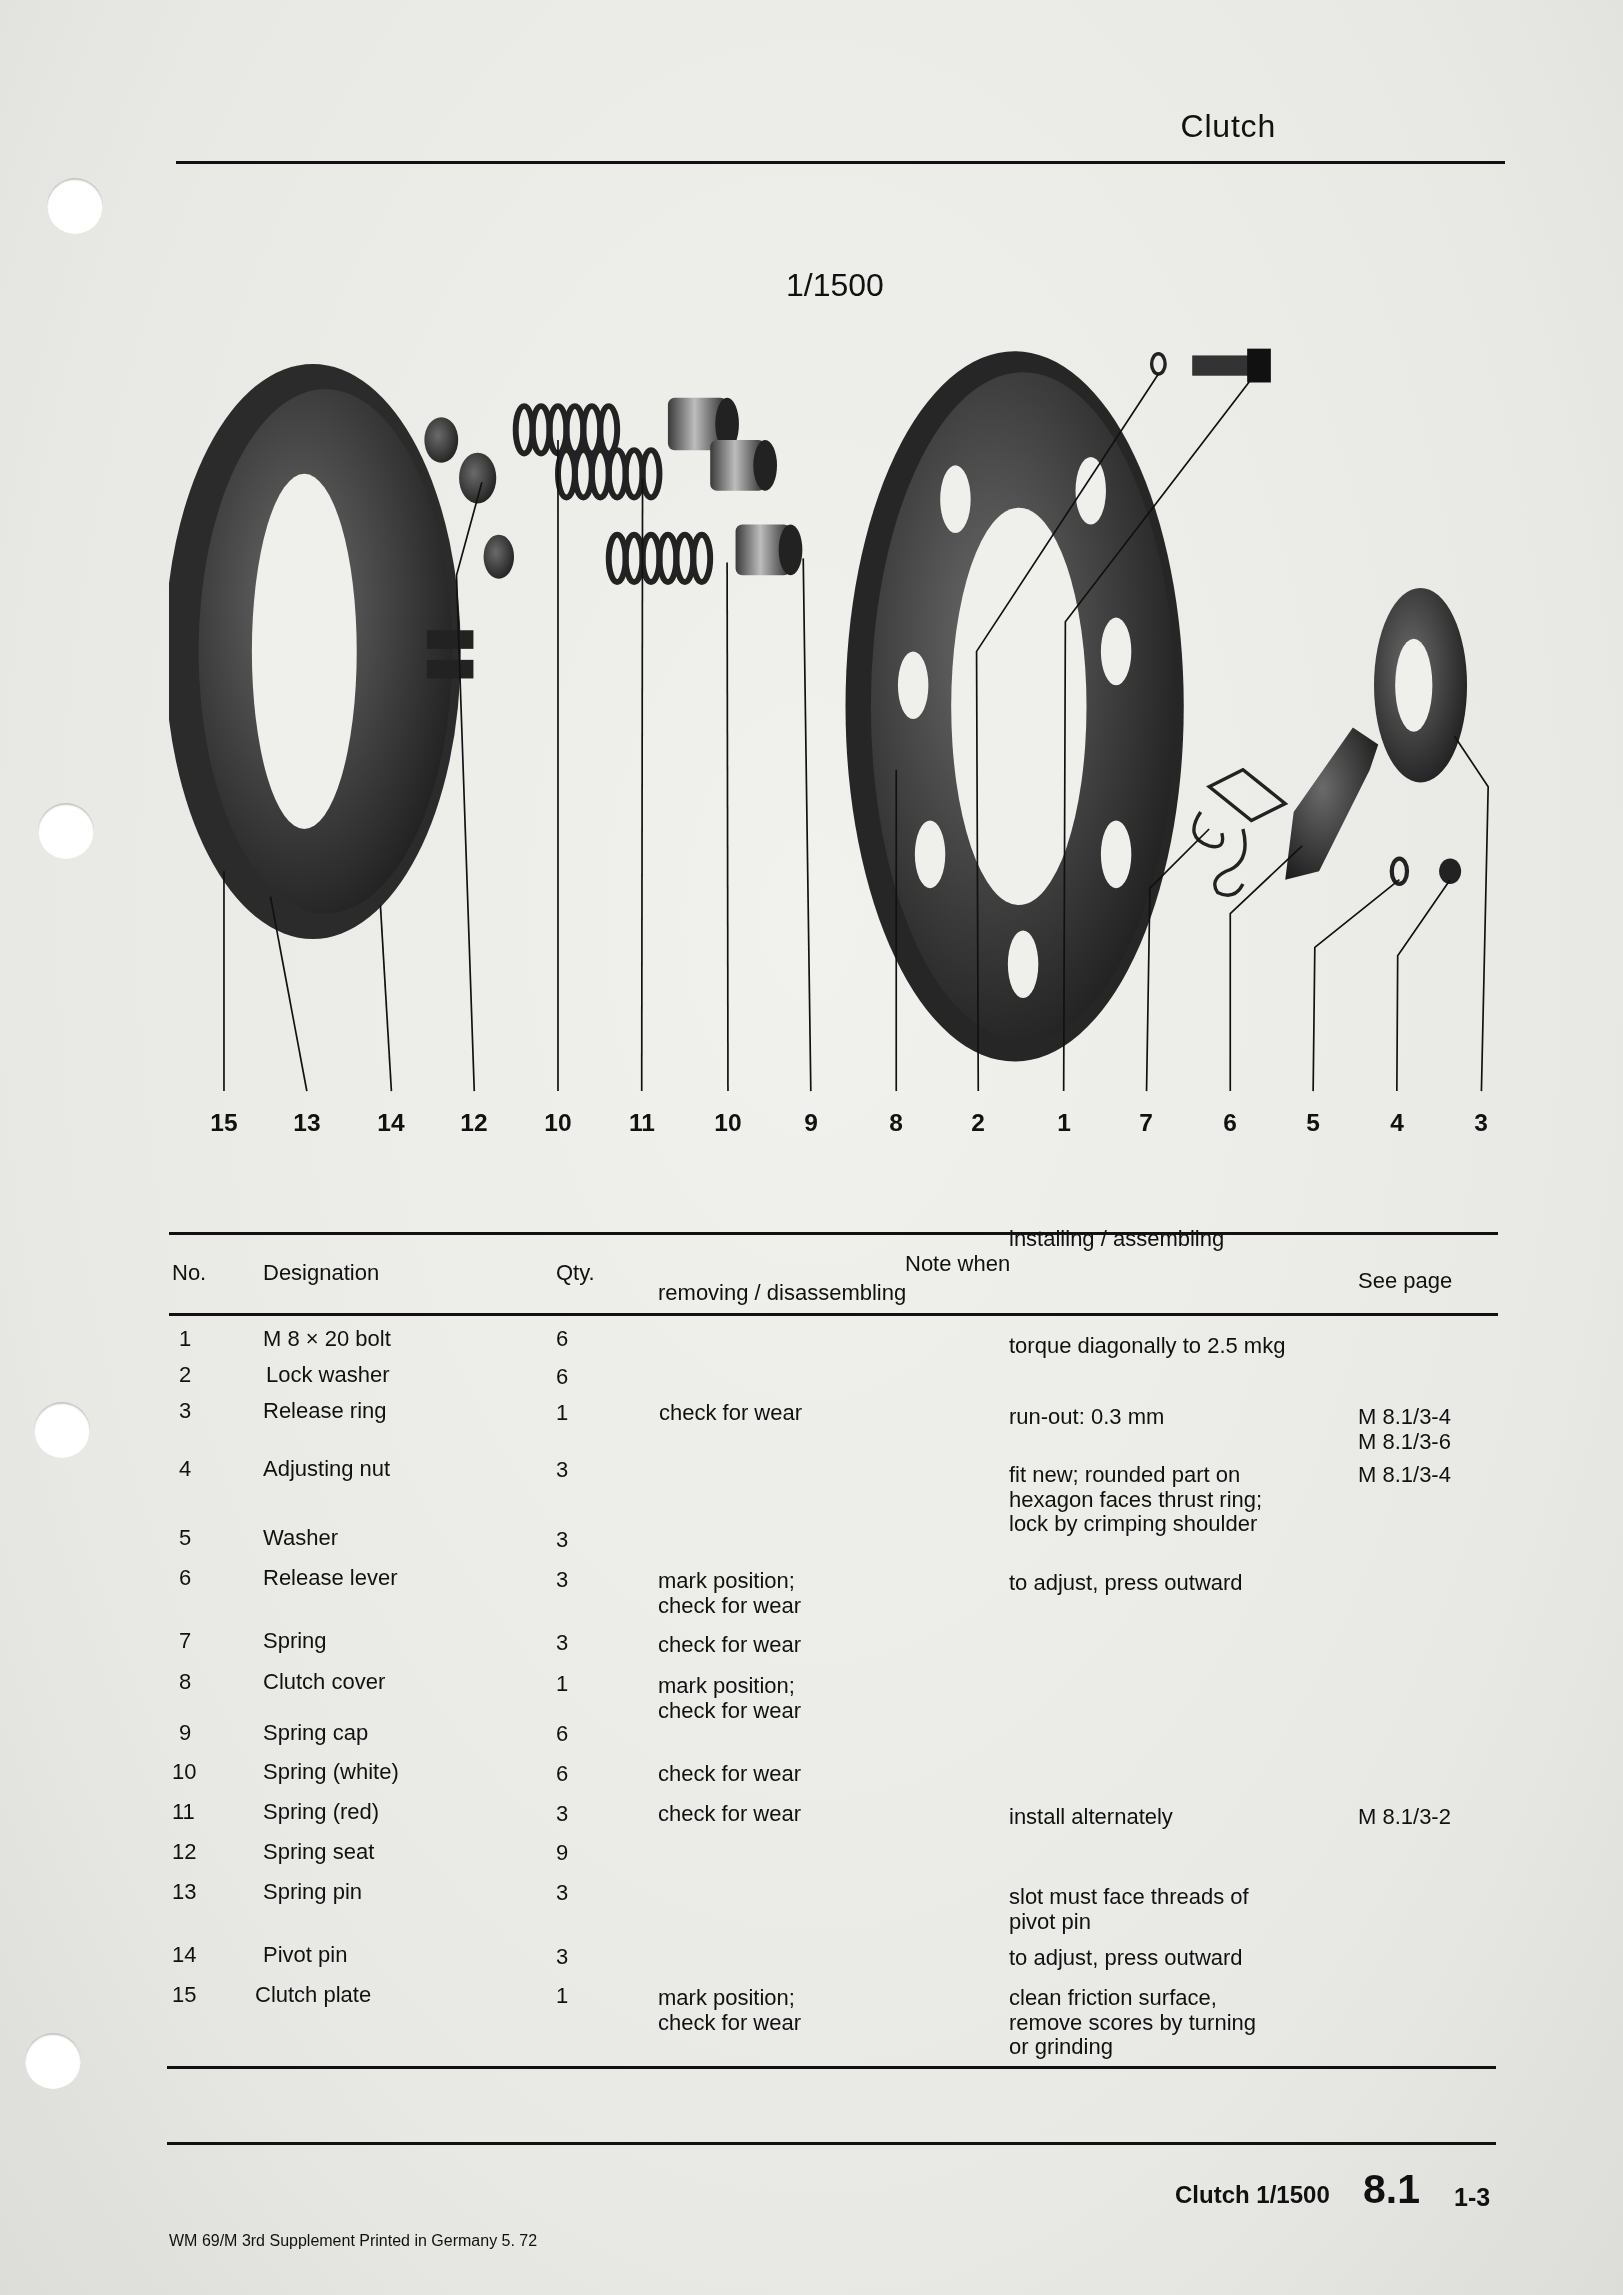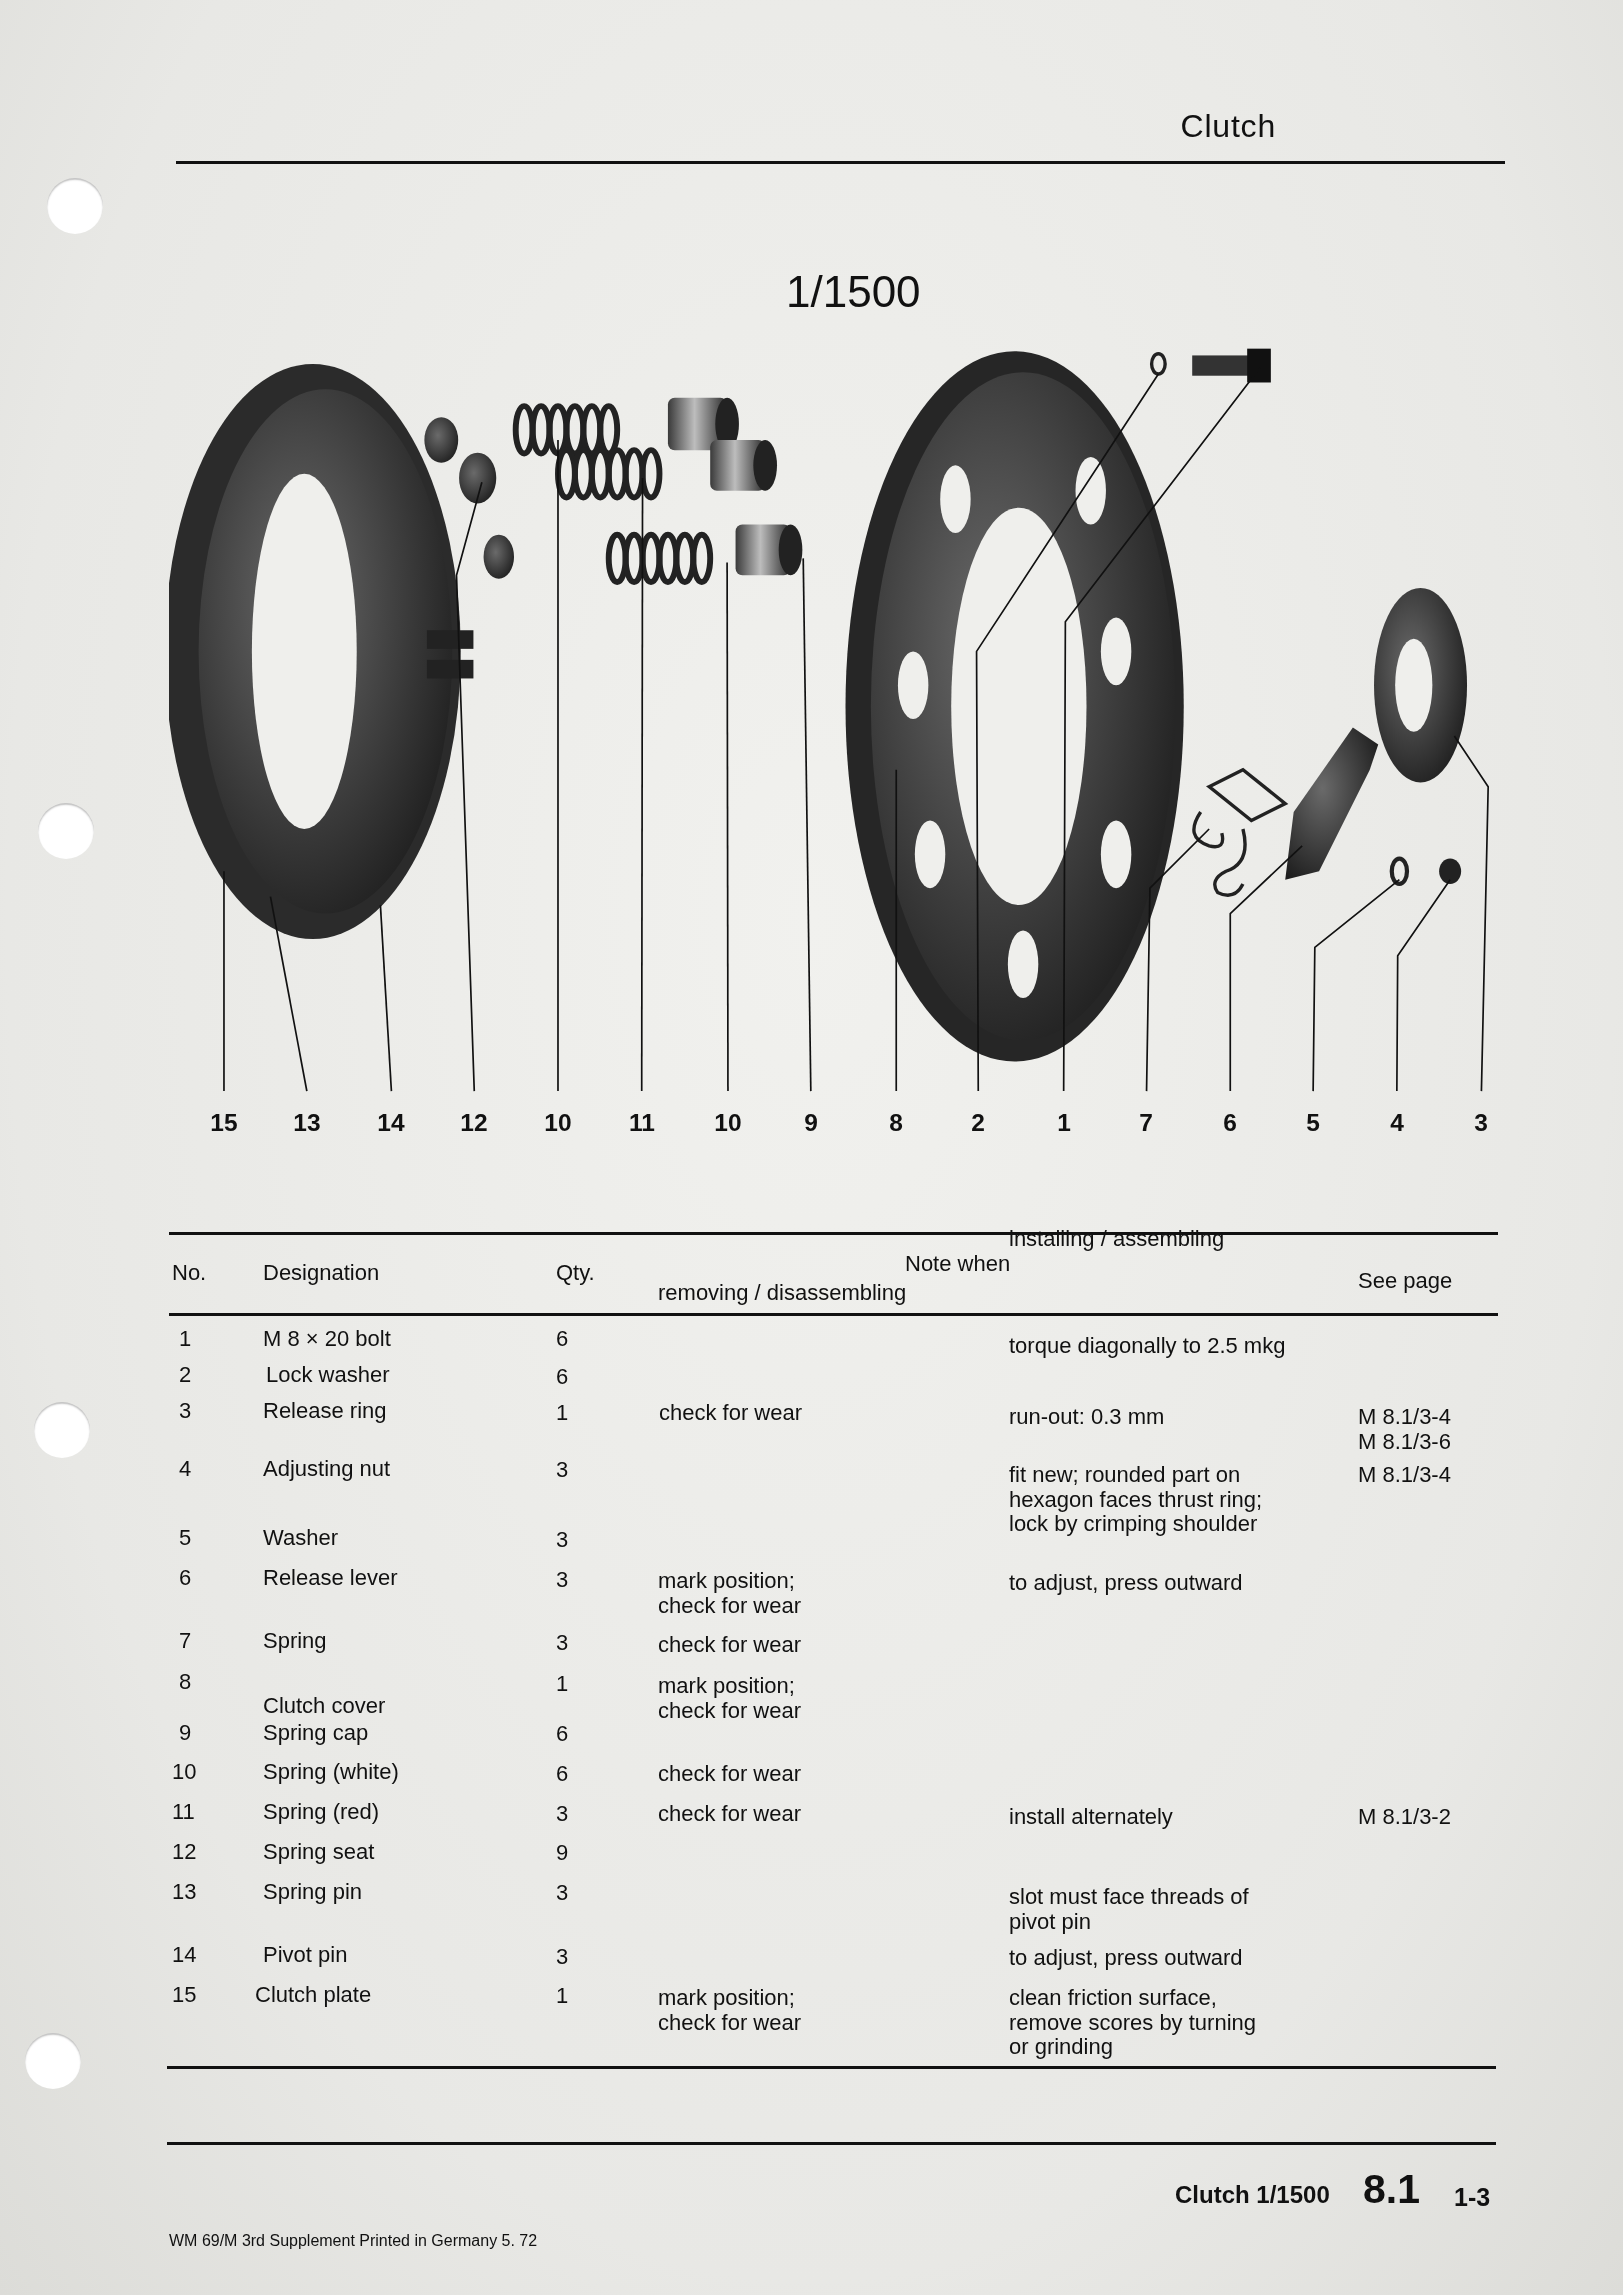--- a/index.html
+++ b/index.html
@@ -10,21 +10,21 @@
   }
   .page { position:absolute; left:0; top:0; width:1623px; height:2295px;
     background:radial-gradient(ellipse at 50% 40%, #f1f1ee 0%, #e8e8e5 70%, #dcdcd8 100%); }
   .punch { position:absolute; width:56px; height:56px; border-radius:50%; background:#fff;
     box-shadow: inset 0 1.7px 1.7px rgba(0,0,0,0.25); }
   .hdr-title { position:absolute; right:347px; top:108px; font-size:32px; letter-spacing:0.8px; }
   .hdr-big { position:absolute; right:118px; top:59px; font-weight:bold; line-height:1; }
   .hdr-big .m { font-size:100px; font-family:"Liberation Sans", sans-serif; letter-spacing:-1.7px; }
   .hdr-big .n { font-size:68px; }
   .rule { position:absolute; background:#111; }
-  .subtitle { position:absolute; left:786px; top:267px; font-size:44px; }
+  .subtitle { position:absolute; left:786px; top:267px; font-size:32px; }
 
   .diagram { position:absolute; left:169px; top:330px; width:1353px; height:795px; }
   .callouts { position:absolute; left:0; top:1109px; width:1623px; height:51px; }
   .callout { position:absolute; font-size:24.5px; font-weight:bold; transform:translateX(-50%); }
 
   .tbl-hdr { position:absolute; font-size:22px; }
   .row-cell { position:absolute; font-size:22px; line-height:24.5px; white-space:pre-line; }
 
   .footer-left { position:absolute; left:169px; top:2232px; font-size:16px; }
   .footer-right { position:absolute; left:1175px; top:2181px; font-size:24px; font-weight:bold; }
@@ -220,21 +220,21 @@
     <div class="row-cell" style="left:658px;top:1569px;">mark position;
 check for wear</div>
     <div class="row-cell" style="left:1009px;top:1571px;">to adjust, press outward</div>
 
     <div class="row-cell" style="left:179px;top:1629px;">7</div>
     <div class="row-cell" style="left:263px;top:1629px;">Spring</div>
     <div class="row-cell" style="left:556px;top:1631px;">3</div>
     <div class="row-cell" style="left:658px;top:1633px;">check for wear</div>
 
     <div class="row-cell" style="left:179px;top:1670px;">8</div>
-    <div class="row-cell" style="left:263px;top:1670px;margin-top:24px;">Clutch cover</div>
+    <div class="row-cell" style="left:263px;top:1670px;">Clutch cover</div>
     <div class="row-cell" style="left:556px;top:1672px;">1</div>
     <div class="row-cell" style="left:658px;top:1674px;">mark position;
 check for wear</div>
 
     <div class="row-cell" style="left:179px;top:1721px;">9</div>
     <div class="row-cell" style="left:263px;top:1721px;">Spring cap</div>
     <div class="row-cell" style="left:556px;top:1722px;">6</div>
 
     <div class="row-cell" style="left:172px;top:1760px;">10</div>
     <div class="row-cell" style="left:263px;top:1760px;">Spring (white)</div>

